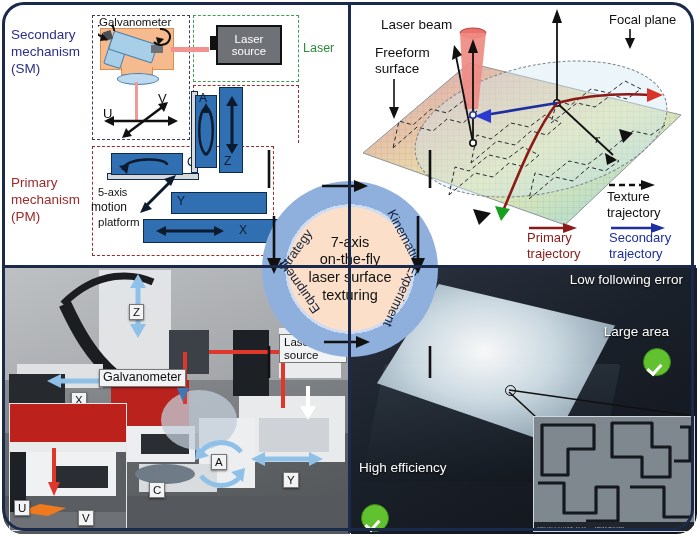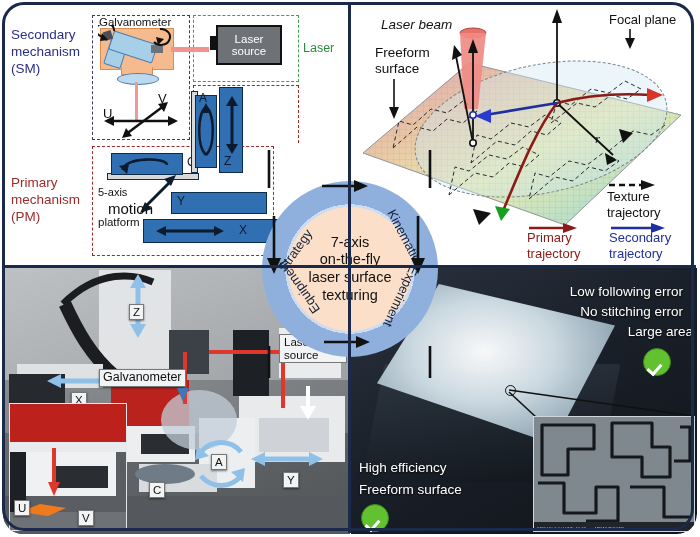--- a/index.html
+++ b/index.html
@@ -195,21 +195,21 @@
 
     <div class="blk3d blk-X"></div>
     <svg style="position:absolute;left:152px;top:220px;width:72px;height:16px;">
       <line x1="8" y1="8" x2="62" y2="8" stroke="#0d1b2e" stroke-width="3"></line>
       <polygon points="1,8 11,3 11,13" fill="#0d1b2e"></polygon>
         <polygon points="69,8 59,3 59,13" fill="#0d1b2e"></polygon>
     </svg>
     <div class="lbl stg-lbl" style="left:236px;top:221px;">X</div>
 
     <div class="lbl blk" style="left:95px;top:183px;font-size:11px;">5-axis</div>
-    <div class="lbl blk" style="left:105px;top:198px;font-size:15px;">motion</div>
+    <div class="lbl blk" style="left:88px;top:198px;font-size:12px;">motion</div>
     <div class="lbl blk" style="left:95px;top:213px;font-size:11.5px;">platform</div>
   </div>
 
   <div class="quad" id="q-tr">
     <svg id="scene" viewBox="0 0 346 263">
       <defs>
         <linearGradient id="surfGrad" x1="0" y1="0" x2="1" y2="1">
           <stop offset="0%" stop-color="#d9a0bb"></stop>
           <stop offset="28%" stop-color="#e8c4a6"></stop>
           <stop offset="55%" stop-color="#ecebae"></stop>
@@ -267,21 +267,21 @@
 
       <path d="M206,100 C184,128 168,170 152,208" fill="none" stroke="#8c1a18" stroke-width="2.6"></path>
       <polygon points="150,218 144,203 159,206" fill="#17a01f"></polygon>
       <path d="M206,100 C236,92 268,90 300,92" fill="none" stroke="#8c1a18" stroke-width="2.6"></path>
       <polygon points="312,92 296,85 296,99" fill="#d8342a"></polygon>
 
       <line x1="206" y1="100" x2="134" y2="112" stroke="#1f2fa0" stroke-width="2.6"></line>
       <polygon points="124,113 140,106 140,120" fill="#2a3ad0"></polygon>
     </svg>
 
-    <div class="lbl blk" style="left:30px;top:14px;font-size:13.5px;font-style:italic;">Laser beam</div>
+    <div class="lbl blk" style="left:30px;top:14px;font-size:13.5px;">Laser beam</div>
     <div class="lbl blk" style="left:24px;top:42px;font-size:13.5px;">Freeform</div>
     <div class="lbl blk" style="left:24px;top:58px;font-size:13.5px;">surface</div>
     <svg style="position:absolute;left:36px;top:76px;width:14px;height:42px;">
       <line x1="7" y1="0" x2="7" y2="32" stroke="#111" stroke-width="1.6"></line>
       <polygon points="7,40 2,28 12,28" fill="#111"></polygon>
     </svg>
 
     <div class="lbl blk" style="left:258px;top:10px;font-size:13px;">Focal plane</div>
     <svg style="position:absolute;left:272px;top:26px;width:14px;height:22px;">
       <line x1="7" y1="0" x2="7" y2="12" stroke="#111" stroke-width="1.6"></line>
@@ -399,27 +399,25 @@
       <div class="tag" style="left:4px;top:96px;">U</div>
       <div class="tag" style="left:68px;top:106px;">V</div>
     </div>
   </div>
 
   <div class="quad" id="q-br">
     <div class="photo-br"></div>
     <div class="sample-base"></div>
     <div class="sample-top"></div>
 
-    <div class="ph-txt" style="right:14px;top:16px;text-align:left;">Low following error</div>
-    <div class="ph-txt" style="right:14px;top:36px;text-align:right;">No stitching error</div>
-    <div class="ph-txt" style="right:4px;top:56px;text-align:center;">Large area</div>
+    <div class="ph-txt" style="right:14px;top:4px;text-align:left;">Low following error</div>
+    <div class="ph-txt" style="right:28px;top:56px;text-align:center;">Large area</div>
     <div class="check" style="right:26px;top:80px;"></div>
 
     <div class="ph-txt" style="left:8px;top:192px;">High efficiency</div>
-    <div class="ph-txt" style="left:8px;top:214px;">Freeform surface</div>
     <div class="check" style="left:10px;top:236px;"></div>
 
     <div class="leader-dot" style="left:154px;top:117px;"></div>
     <svg style="position:absolute;left:150px;top:118px;width:196px;height:40px;">
       <line x1="8" y1="6" x2="36" y2="32" stroke="#111" stroke-width="1.6"></line>
       <line x1="8" y1="4" x2="192" y2="30" stroke="#111" stroke-width="1.6"></line>
     </svg>
 
     <div class="sem-inset">
       <svg class="sem-maze" viewBox="0 0 160 114">

